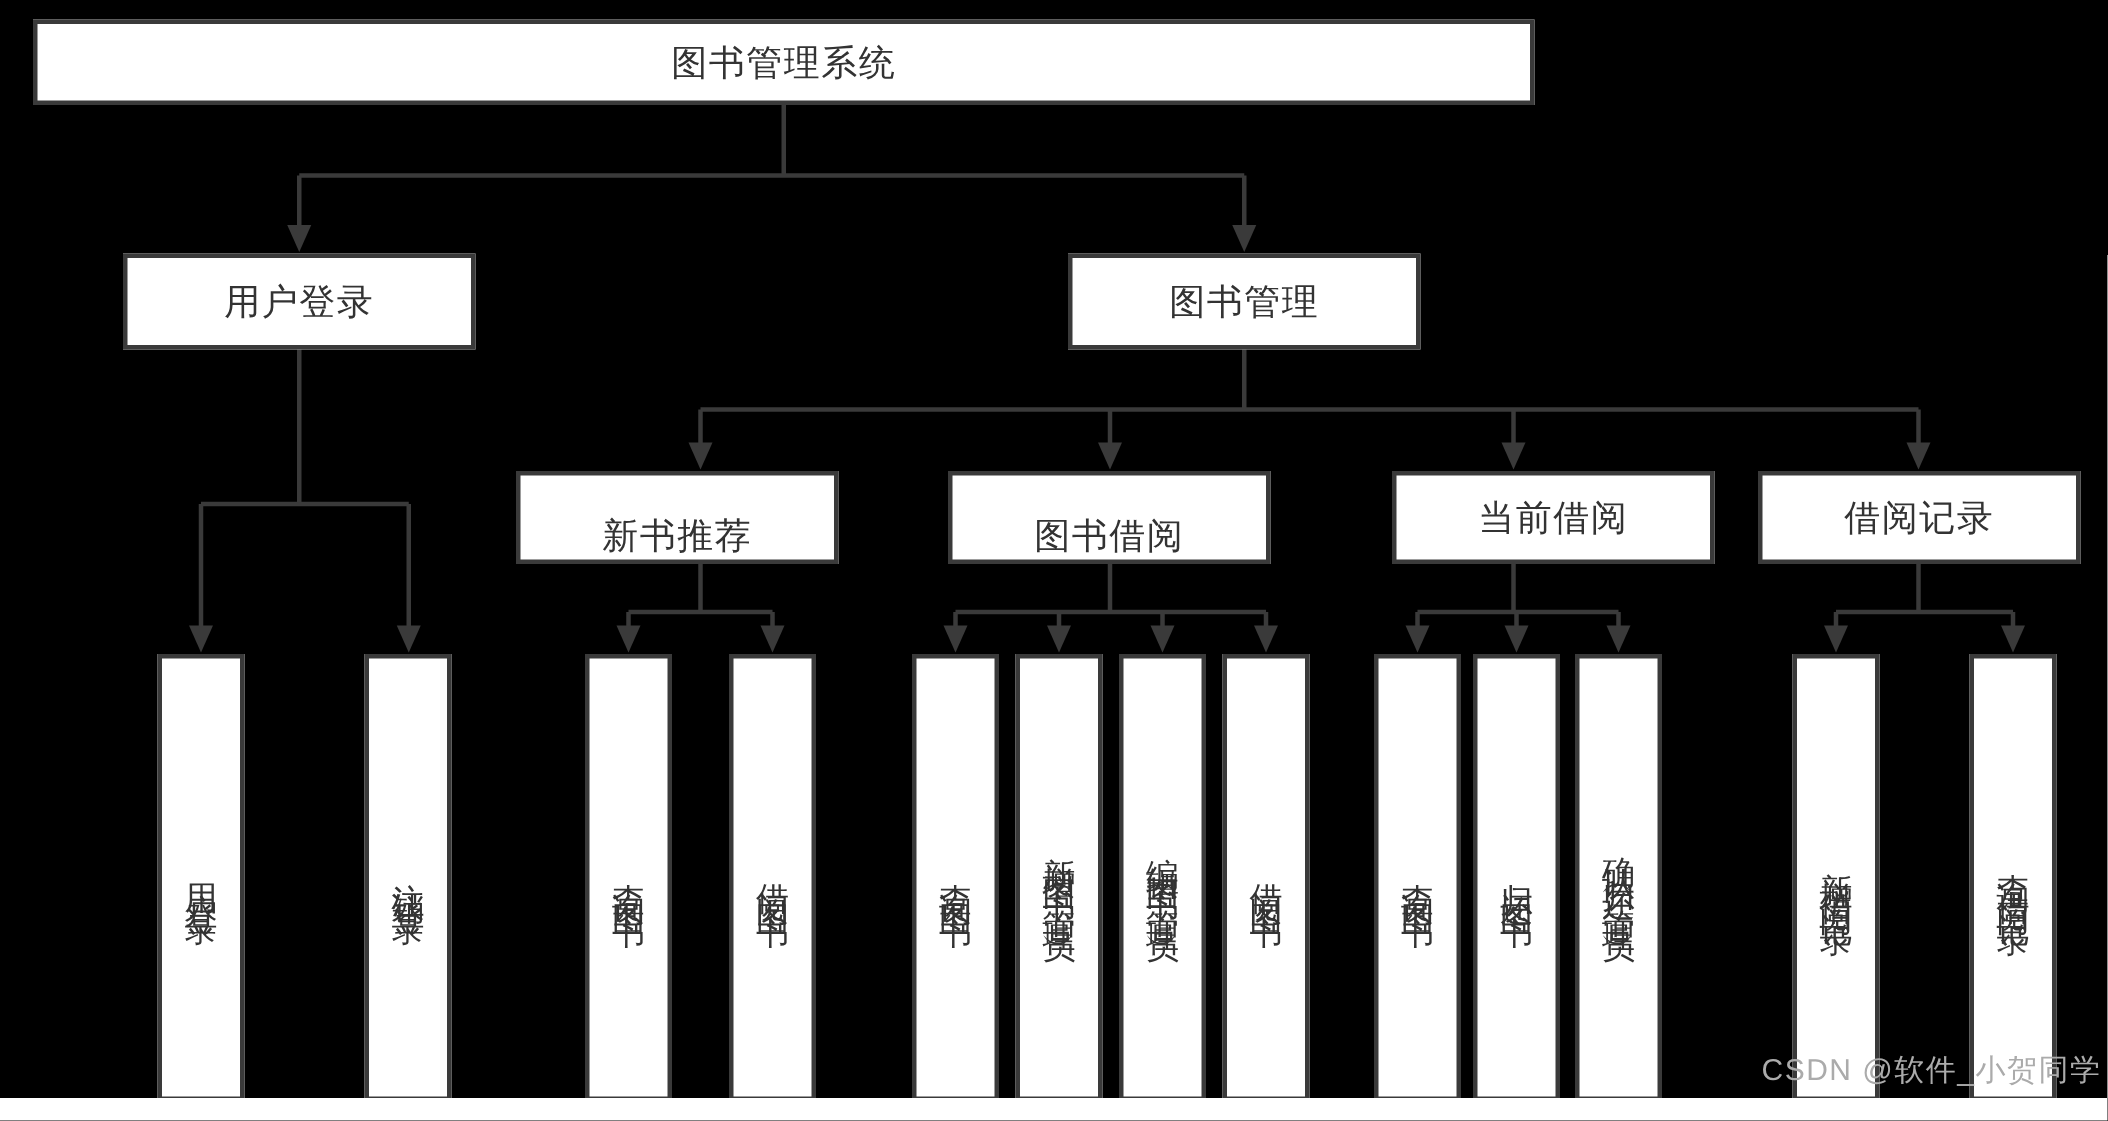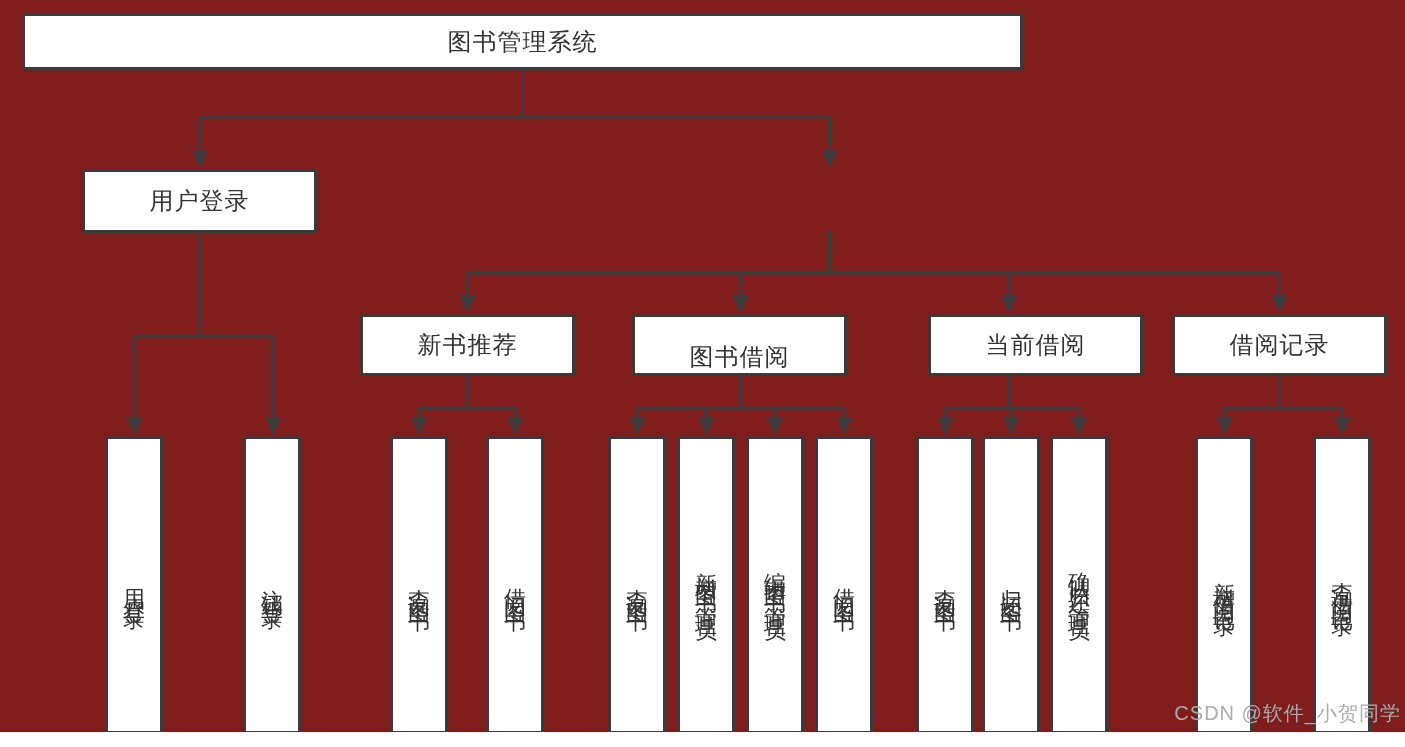--- a/index.html
+++ b/index.html
@@ -4,21 +4,21 @@
 <style>
   html, body {
     margin: 0;
     padding: 0;
     background: #ffffff;
   }
   .canvas {
     position: relative;
     width: 1405px;
     height: 732px;
-    background: #7f1d1d;
+    background: #000000;
     overflow: hidden;
     font-family: "Liberation Sans", sans-serif;
   }
   .connectors {
     position: absolute;
     left: 0;
     top: 0;
     width: 1405px;
     height: 747px;
     z-index: 1;
@@ -142,22 +142,25 @@
     <polygon class="ar" points="1334,417 1350,417 1342,435"></polygon>
   </svg>
 
   <div class="node" style="left:22px; top:13px; width:1001px; height:57px;">
     <span class="lbl">图书管理系统</span>
   </div>
 
   <div class="node" style="left:82px; top:169px; width:235px; height:64px;">
     <span class="lbl">用户登录</span>
   </div>
-
-  <div class="node" style="left:360px; top:314px; width:215px; height:62px;">
+  <div class="node" style="left:712px; top:169px; width:235px; height:64px;">
+    <span class="lbl">图书管理</span>
+  </div>
+
+  <div class="node" style="left:344px; top:314px; width:215px; height:62px;align-items:flex-end;">
     <span class="lbl">新书推荐</span>
   </div>
   <div class="node" style="left:632px; top:314px; width:215px; height:62px;align-items:flex-end;">
     <span class="lbl">图书借阅</span>
   </div>
   <div class="node" style="left:928px; top:314px; width:215px; height:62px;">
     <span class="lbl">当前借阅</span>
   </div>
   <div class="node" style="left:1172px; top:314px; width:215px; height:62px;">
     <span class="lbl">借阅记录</span>

